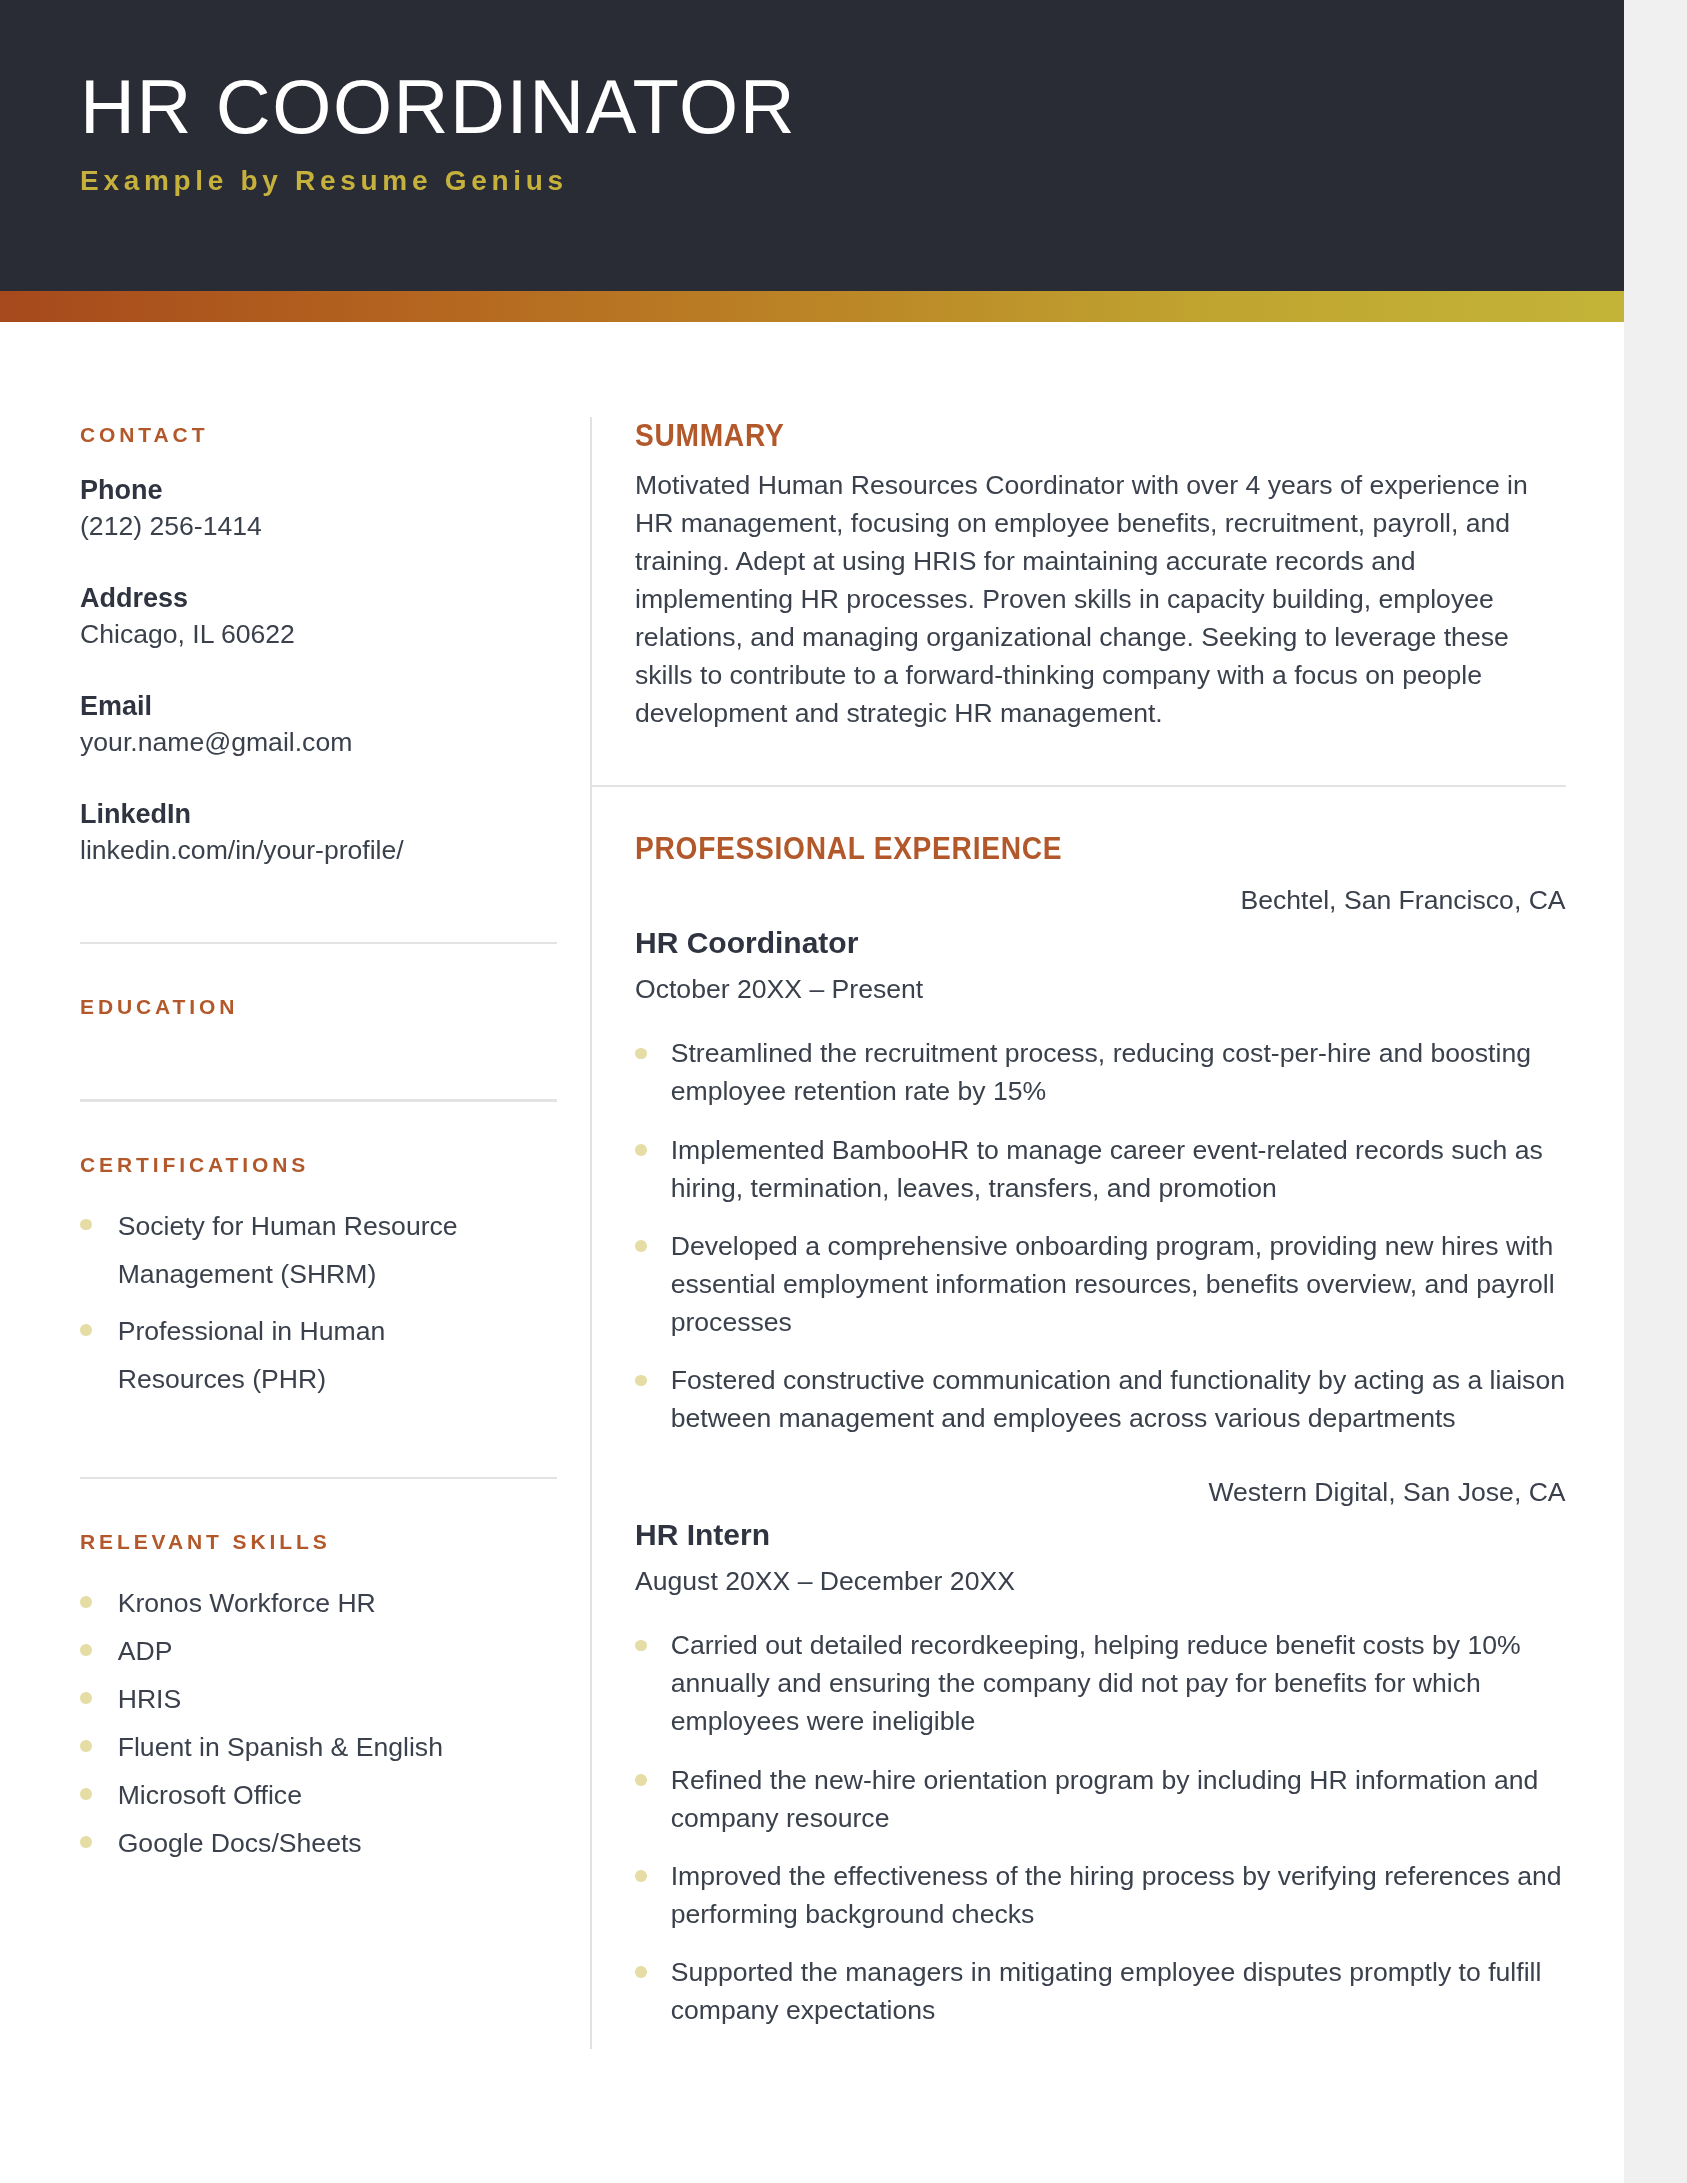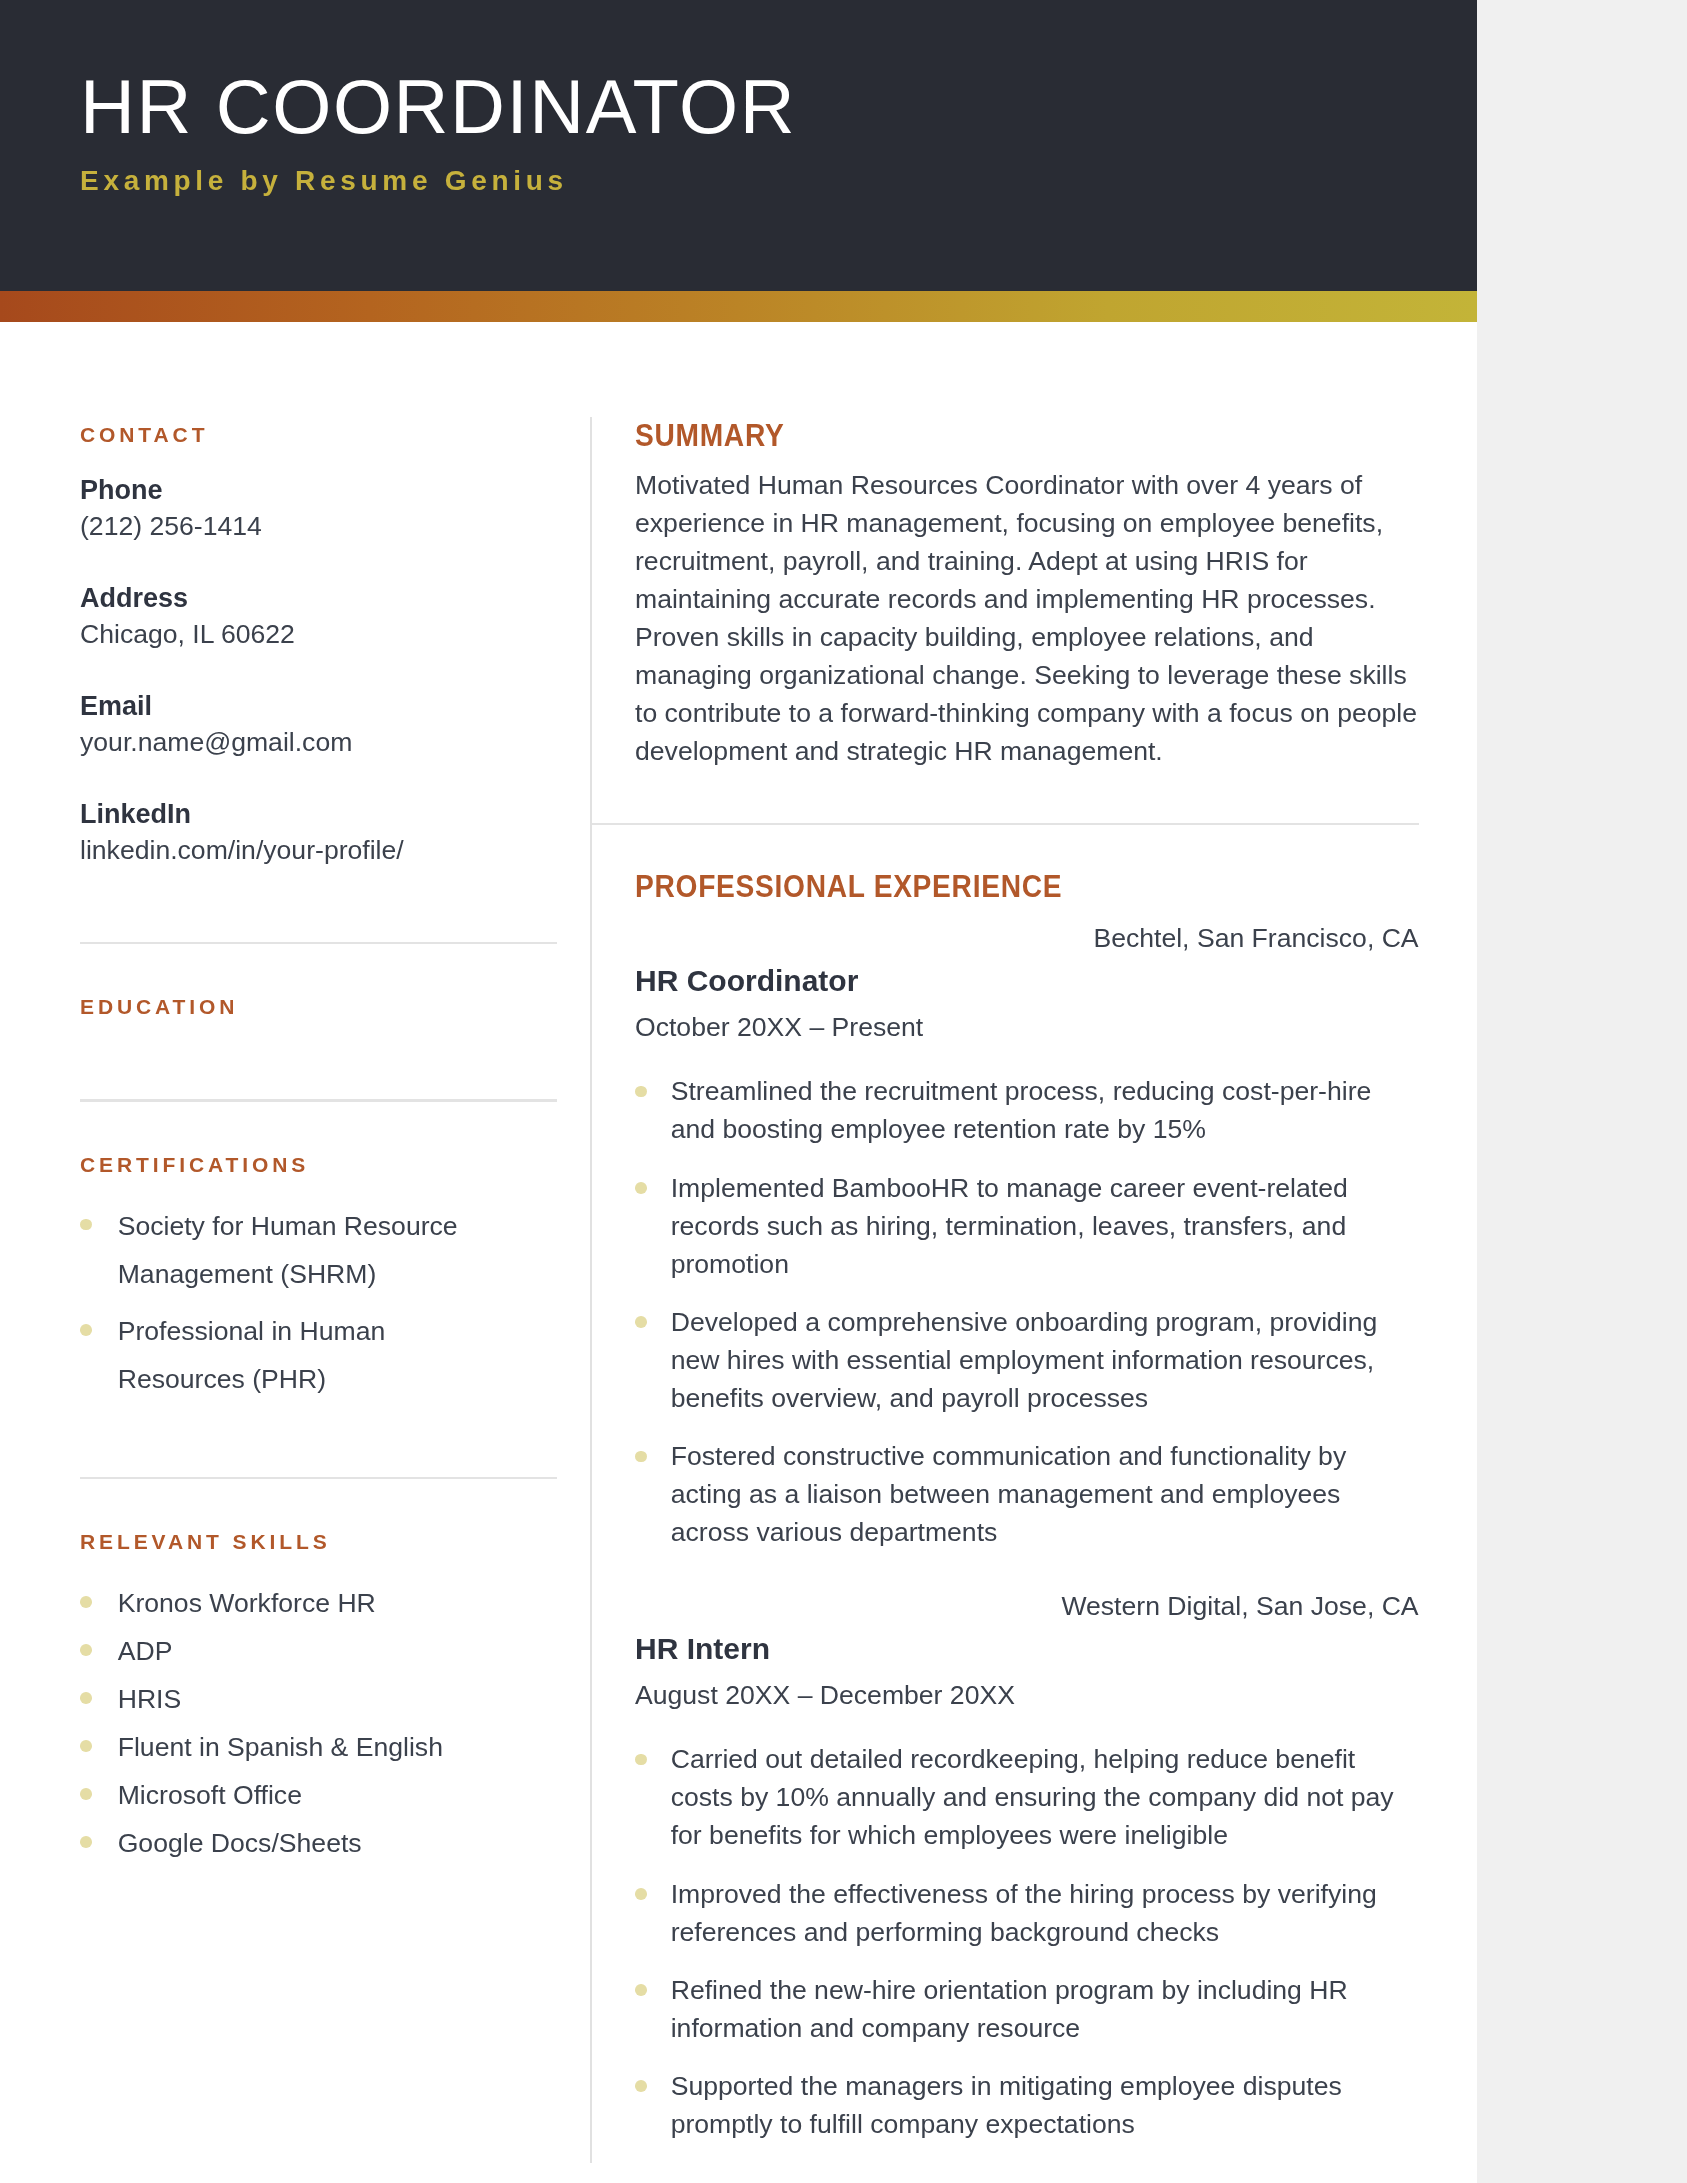--- a/index.html
+++ b/index.html
@@ -1,17 +1,17 @@
 <!DOCTYPE html>
 <html style="font-size:12.5px"><head>
 <meta charset="utf-8">
 <style>
   html,body{margin:0;padding:0;background:#f0f0f0;}
   .page{
-    position:relative;width:1477px;height:2183px;background:#ffffff;
+    position:relative;width:1624px;height:2183px;background:#ffffff;
     font-family:"Liberation Sans","DejaVu Sans",sans-serif;overflow:hidden;
   }
   
   .hdr{height:291px;background:#292C34;padding-left:80px;box-sizing:border-box;}
   .hdr-title{
     color:#ffffff;font-size:76px;font-weight:400;letter-spacing:1.6px;
     padding-top:66px;line-height:1.08;
   }
   .hdr-sub{
     color:#C6B13C;font-size:28px;font-weight:700;letter-spacing:4.7px;margin-top:17px;
@@ -188,25 +188,25 @@
           <div class="job-company">Western Digital, San Jose, CA</div>
           <div class="job-title">HR Intern</div>
           <div class="job-dates">August 20XX – December 20XX</div>
           <div class="job-bullets">
             <div class="xp-bullet">
               <span class="dot"></span>
               <span class="xp-bullet-text">Carried out detailed recordkeeping, helping reduce benefit costs by 10% annually and ensuring the company did not pay for benefits for which employees were ineligible</span>
             </div>
             <div class="xp-bullet">
               <span class="dot"></span>
+              <span class="xp-bullet-text">Refined the new-hire orientation program by including HR information and company resource</span>
+            </div>
+            <div class="xp-bullet">
+              <span class="dot"></span>
               <span class="xp-bullet-text">Improved the effectiveness of the hiring process by verifying references and performing background checks</span>
-            </div>
-            <div class="xp-bullet">
-              <span class="dot"></span>
-              <span class="xp-bullet-text">Refined the new-hire orientation program by including HR information and company resource</span>
             </div>
             <div class="xp-bullet">
               <span class="dot"></span>
               <span class="xp-bullet-text">Supported the managers in mitigating employee disputes promptly to fulfill company expectations</span>
             </div>
           </div>
         </div>
 
       </div>
     </div>

